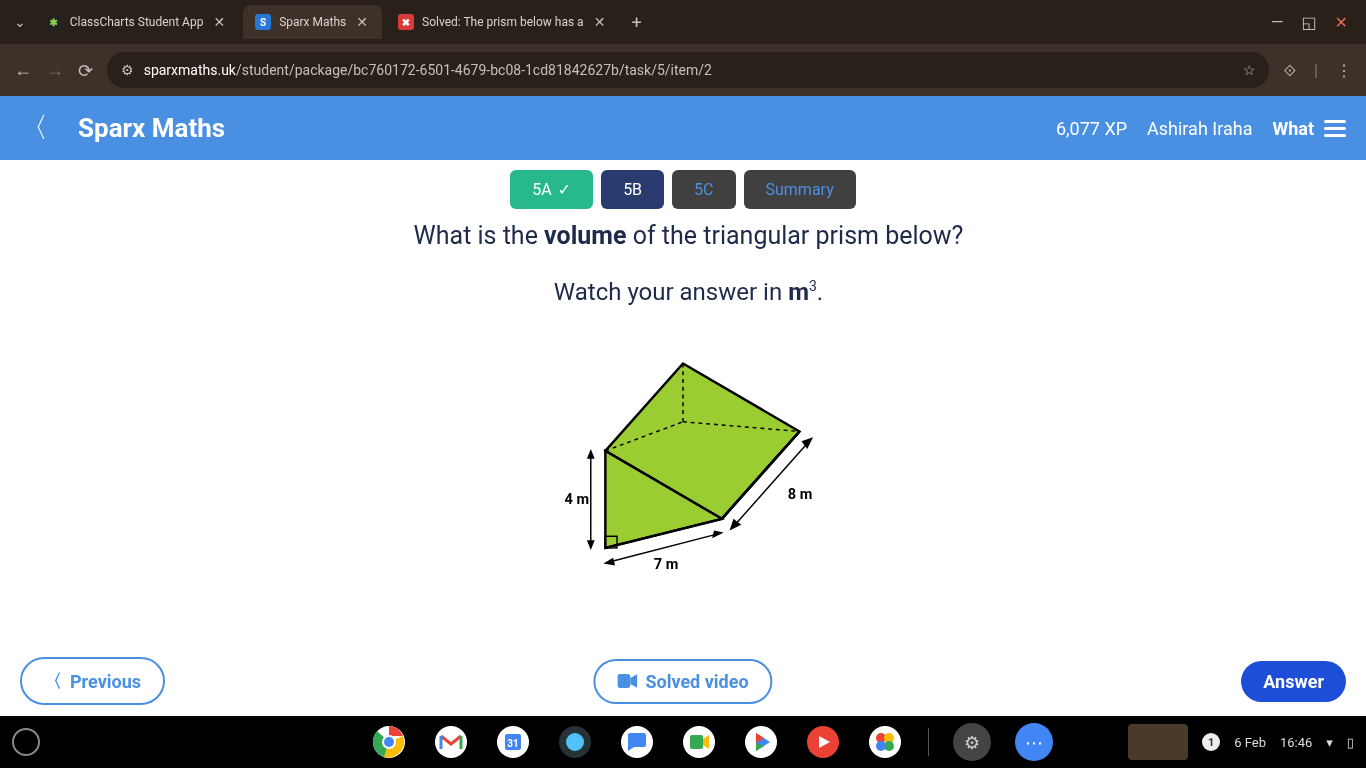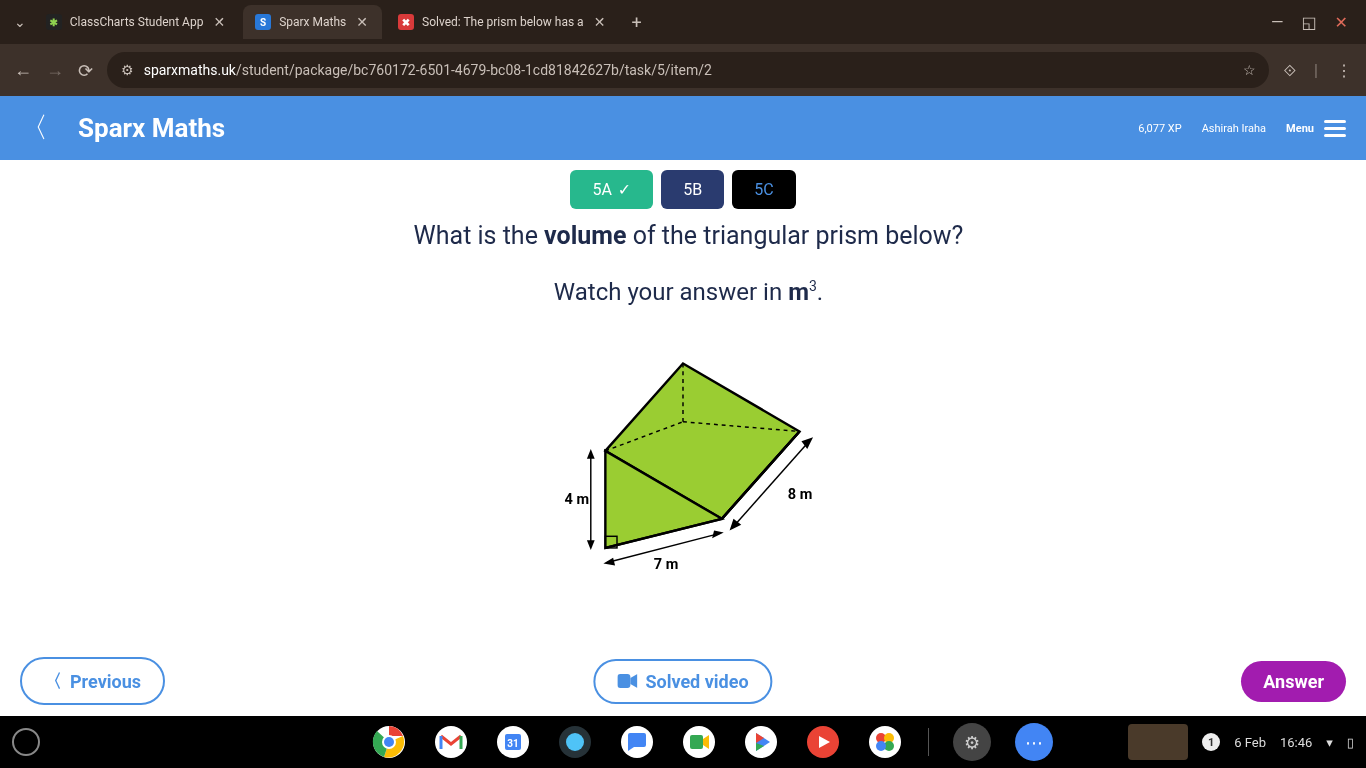--- a/index.html
+++ b/index.html
@@ -22,49 +22,49 @@
 .nav-btn.disabled { opacity: 0.4; }
 .url-bar { flex: 1; background: #2a201a; border-radius: 20px; height: 36px; display: flex; align-items: center; padding: 0 14px; color: #c9bfb8; font-size: 14px; gap: 10px; }
 .url-text { flex: 1; overflow: hidden; text-overflow: ellipsis; white-space: nowrap; }
 .url-domain { color: #fff; }
 .toolbar-icons { display: flex; gap: 18px; color: #c9bfb8; align-items: center; }
 
 
 .app-header { background: #4a90e2; height: 64px; display: flex; align-items: center; padding: 0 20px; color: #fff; }
 .back-chevron { font-size: 28px; margin-right: 30px; cursor: pointer; }
 .app-title { font-size: 26px; font-weight: 700; }
-.header-right { margin-left: auto; display: flex; align-items: center; gap: 20px; font-size: 11px; }
+.header-right { margin-left: auto; display: flex; align-items: center; gap: 20px; font-size: 18px; }
 .menu-btn { font-weight: 700; display: flex; align-items: center; gap: 10px; cursor: pointer; }
 .hamburger { display: flex; flex-direction: column; gap: 4px; }
 .hamburger span { width: 22px; height: 3px; background: #fff; border-radius: 2px; }
 
 
 .task-nav { display: flex; justify-content: center; gap: 8px; padding: 10px 0 8px; background: #fff; }
 .task-tab { padding: 10px 22px; border-radius: 6px; font-weight: 400; font-size: 16px; cursor: pointer; display: flex; align-items: center; gap: 6px; }
 .task-tab.done { background: #27b88d; color: #fff; }
 .task-tab.active { background: #2a3b6f; color: #fff; }
-.task-tab.pending { background: #000000; color: #4a90e2; }
+.task-tab.pending { background: #404040; color: #4a90e2; }
 
 
 .question-area { text-align: center; padding: 4px 32px 0; color: #1e2a4a; margin-left: 11px; }
 .q-line1 { font-size: 25px; margin-bottom: 28px; }
 .q-line1 b { font-weight: 700; }
 .q-line2 { font-size: 24px; font-family: Georgia, serif; }
 .q-line2 .math { font-family: Georgia, serif; }
 .q-line2 sup { font-size: 14px; }
 
 
 .figure { display: flex; justify-content: center; margin-top: 34px; }
 .figure svg { width: 330px; height: 280px; }
 
 
 .footer { position: absolute; left: 0; right: 0; top: 651px; display: flex; align-items: center; padding: 0 20px; height: 60px; background: #fff; }
 .btn { border-radius: 24px; padding: 10px 22px; font-size: 18px; font-weight: 700; cursor: pointer; display: flex; align-items: center; gap: 8px; }
 .btn-outline { border: 2px solid #4a90e2; color: #4a90e2; background: #fff; }
-.btn-primary { background: #a21caf; color: #fff; border: none; }
+.btn-primary { background: #1d4ed8; color: #fff; border: none; }
 .footer-center { position: absolute; left: 50%; transform: translateX(-50%); }
 
 
 .taskbar { position: absolute; bottom: 0; left: 0; right: 0; height: 52px; background: #000; display: flex; align-items: center; padding: 0 12px; }
 .tb-left { width: 28px; height: 28px; border: 2px solid #888; border-radius: 50%; }
 .tb-apps { display: flex; gap: 24px; margin-left: 330px; align-items: center; }
 .tb-icon { width: 38px; height: 38px; border-radius: 50%; display: flex; align-items: center; justify-content: center; font-size: 18px; }
 .tb-right { margin-left: auto; display: flex; align-items: center; gap: 14px; color: #ddd; font-size: 13px; }
 .tb-box { width: 60px; height: 36px; background: #4a3a2a; border-radius: 4px; }
 .notif-badge { width: 18px; height: 18px; background: #eee; color: #333; border-radius: 50%; display: flex; align-items: center; justify-content: center; font-size: 11px; font-weight: bold; }
@@ -113,40 +113,43 @@
   </div>
 </div>
 
 <div class="app-header">
   <span class="back-chevron">〈</span>
   <span class="app-title">Sparx Maths</span>
   <div class="header-right">
     <span>6,077 XP</span>
     <span>Ashirah Iraha</span>
     <div class="menu-btn">
-      <span>Menu</span>
+      <span>What</span>
       <span class="hamburger">
           <span></span>
           <span></span>
           <span></span>
         </span>
     </div>
   </div>
 </div>
 
 <div class="task-nav">
   <div class="task-tab done">
     <span>5A</span>
     <span>✓</span>
   </div>
   <div class="task-tab active">
     <span>5B</span>
   </div>
   <div class="task-tab pending">
     <span>5C</span>
+  </div>
+  <div class="task-tab pending">
+    <span>Summary</span>
   </div>
 </div>
 
 <div class="question-area">
   <div class="q-line1">
     <span>What is the </span><b>volume</b><span> of the triangular prism below?</span>
   </div>
   <div class="q-line2">
     <span>Watch your answer in </span><span class="math"><b>m</b><sup>3</sup></span><span>.</span>
   </div>

